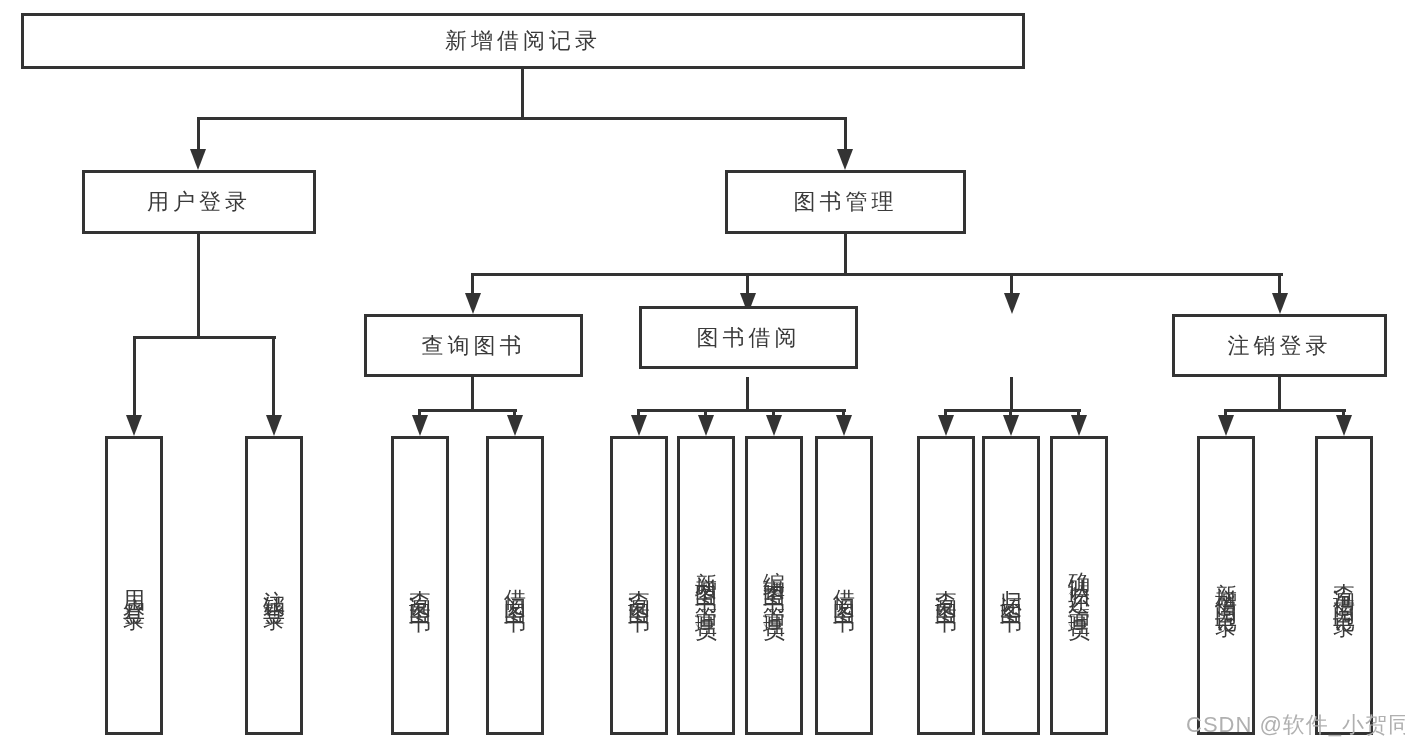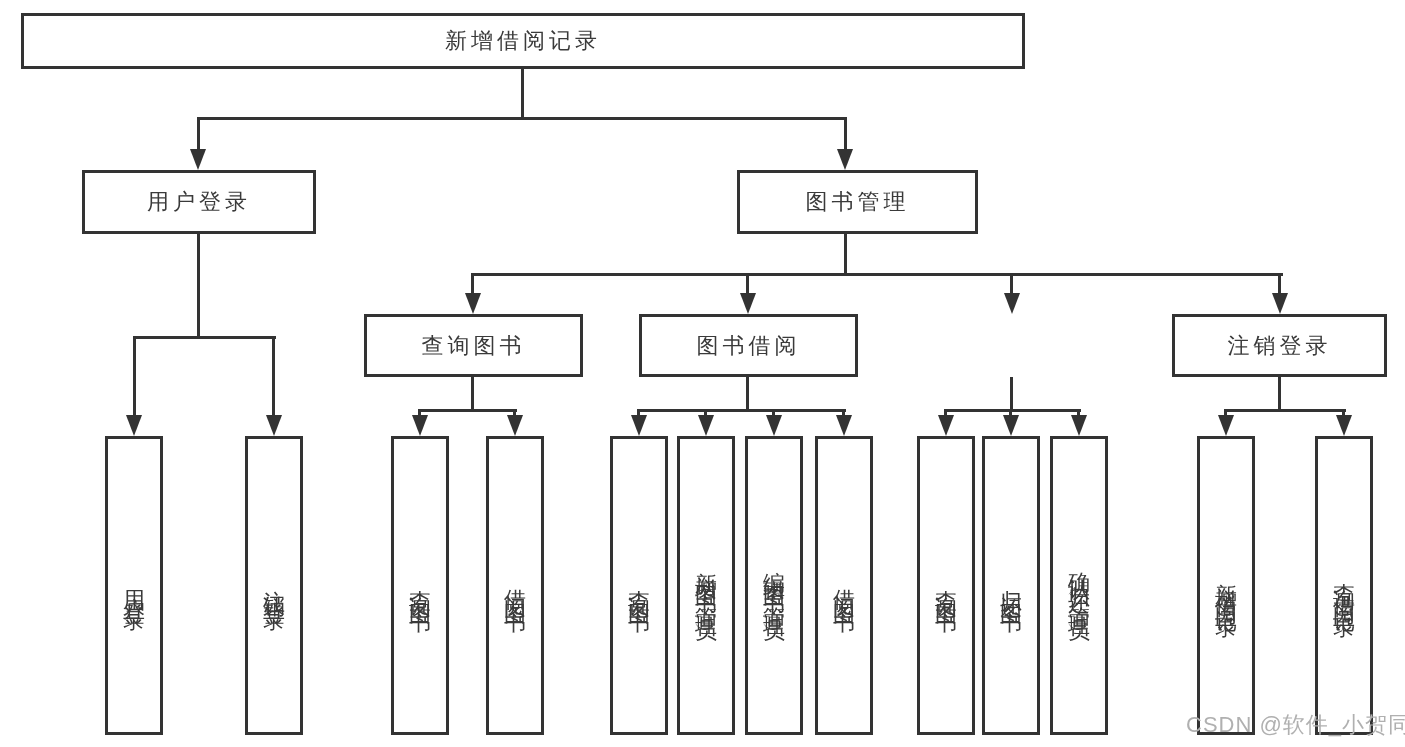--- a/index.html
+++ b/index.html
@@ -41,42 +41,42 @@
   <div class="box" style="left:21px;top:13px;width:1004px;height:56px;">新增借阅记录</div>
 
   <div class="vline" style="left:521px;top:66px;height:52px;"></div>
   <div class="hline" style="left:197px;top:117px;width:650px;"></div>
   <div class="vline" style="left:197px;top:117px;height:35px;"></div>
   <div class="arrow" style="left:190px;top:149px;"></div>
   <div class="vline" style="left:844px;top:117px;height:35px;"></div>
   <div class="arrow" style="left:837px;top:149px;"></div>
 
   <div class="box" style="left:82px;top:170px;width:234px;height:64px;">用户登录</div>
-  <div class="box" style="left:725px;top:170px;width:241px;height:64px;margin-left:12px;">图书管理</div>
+  <div class="box" style="left:725px;top:170px;width:241px;height:64px;">图书管理</div>
 
   <div class="vline" style="left:197px;top:234px;height:105px;"></div>
   <div class="hline" style="left:133px;top:336px;width:143px;"></div>
   <div class="vline" style="left:133px;top:336px;height:82px;"></div>
   <div class="arrow" style="left:126px;top:415px;"></div>
   <div class="vline" style="left:272px;top:336px;height:82px;"></div>
   <div class="arrow" style="left:266px;top:415px;"></div>
 
   <div class="vline" style="left:844px;top:234px;height:42px;"></div>
   <div class="hline" style="left:471px;top:273px;width:812px;"></div>
   <div class="vline" style="left:471px;top:273px;height:22px;"></div>
   <div class="arrow" style="left:465px;top:293px;"></div>
   <div class="vline" style="left:746px;top:273px;height:22px;"></div>
   <div class="arrow" style="left:740px;top:293px;"></div>
   <div class="vline" style="left:1010px;top:273px;height:22px;"></div>
   <div class="arrow" style="left:1004px;top:293px;"></div>
   <div class="vline" style="left:1278px;top:273px;height:22px;"></div>
   <div class="arrow" style="left:1272px;top:293px;"></div>
 
   <div class="box" style="left:364px;top:314px;width:219px;height:63px;">查询图书</div>
-  <div class="box" style="left:639px;top:314px;width:219px;height:63px;">图书借阅</div>
+  <div class="box" style="left:639px;top:306px;width:219px;height:63px;">图书借阅</div>
   <div class="box" style="left:1172px;top:314px;width:215px;height:63px;">注销登录</div>
 
   <div class="vline" style="left:471px;top:377px;height:35px;"></div>
   <div class="hline" style="left:419px;top:409px;width:98px;"></div>
   <div class="vline" style="left:418px;top:409px;height:12px;"></div>
   <div class="arrow" style="left:412px;top:415px;"></div>
   <div class="vline" style="left:513px;top:409px;height:12px;"></div>
   <div class="arrow" style="left:507px;top:415px;"></div>
 
   <div class="vline" style="left:746px;top:377px;height:35px;"></div>

